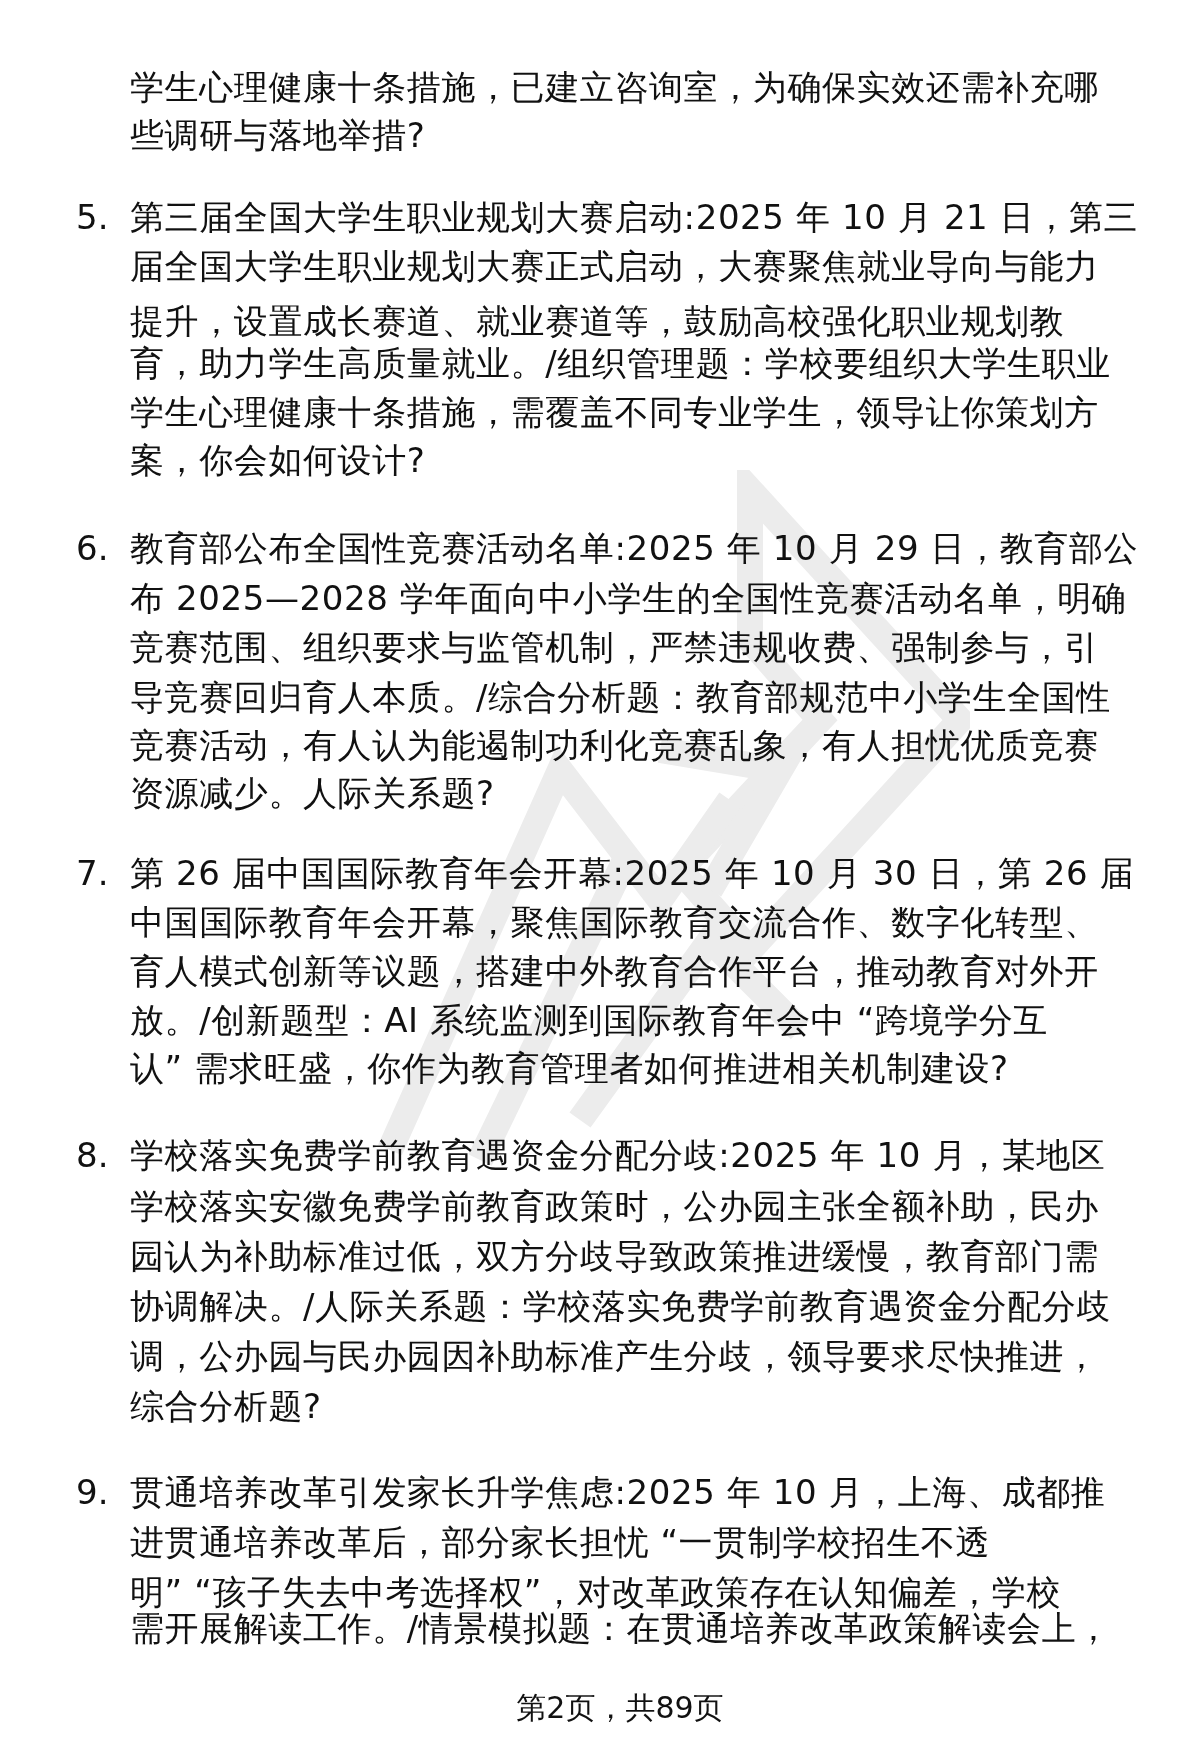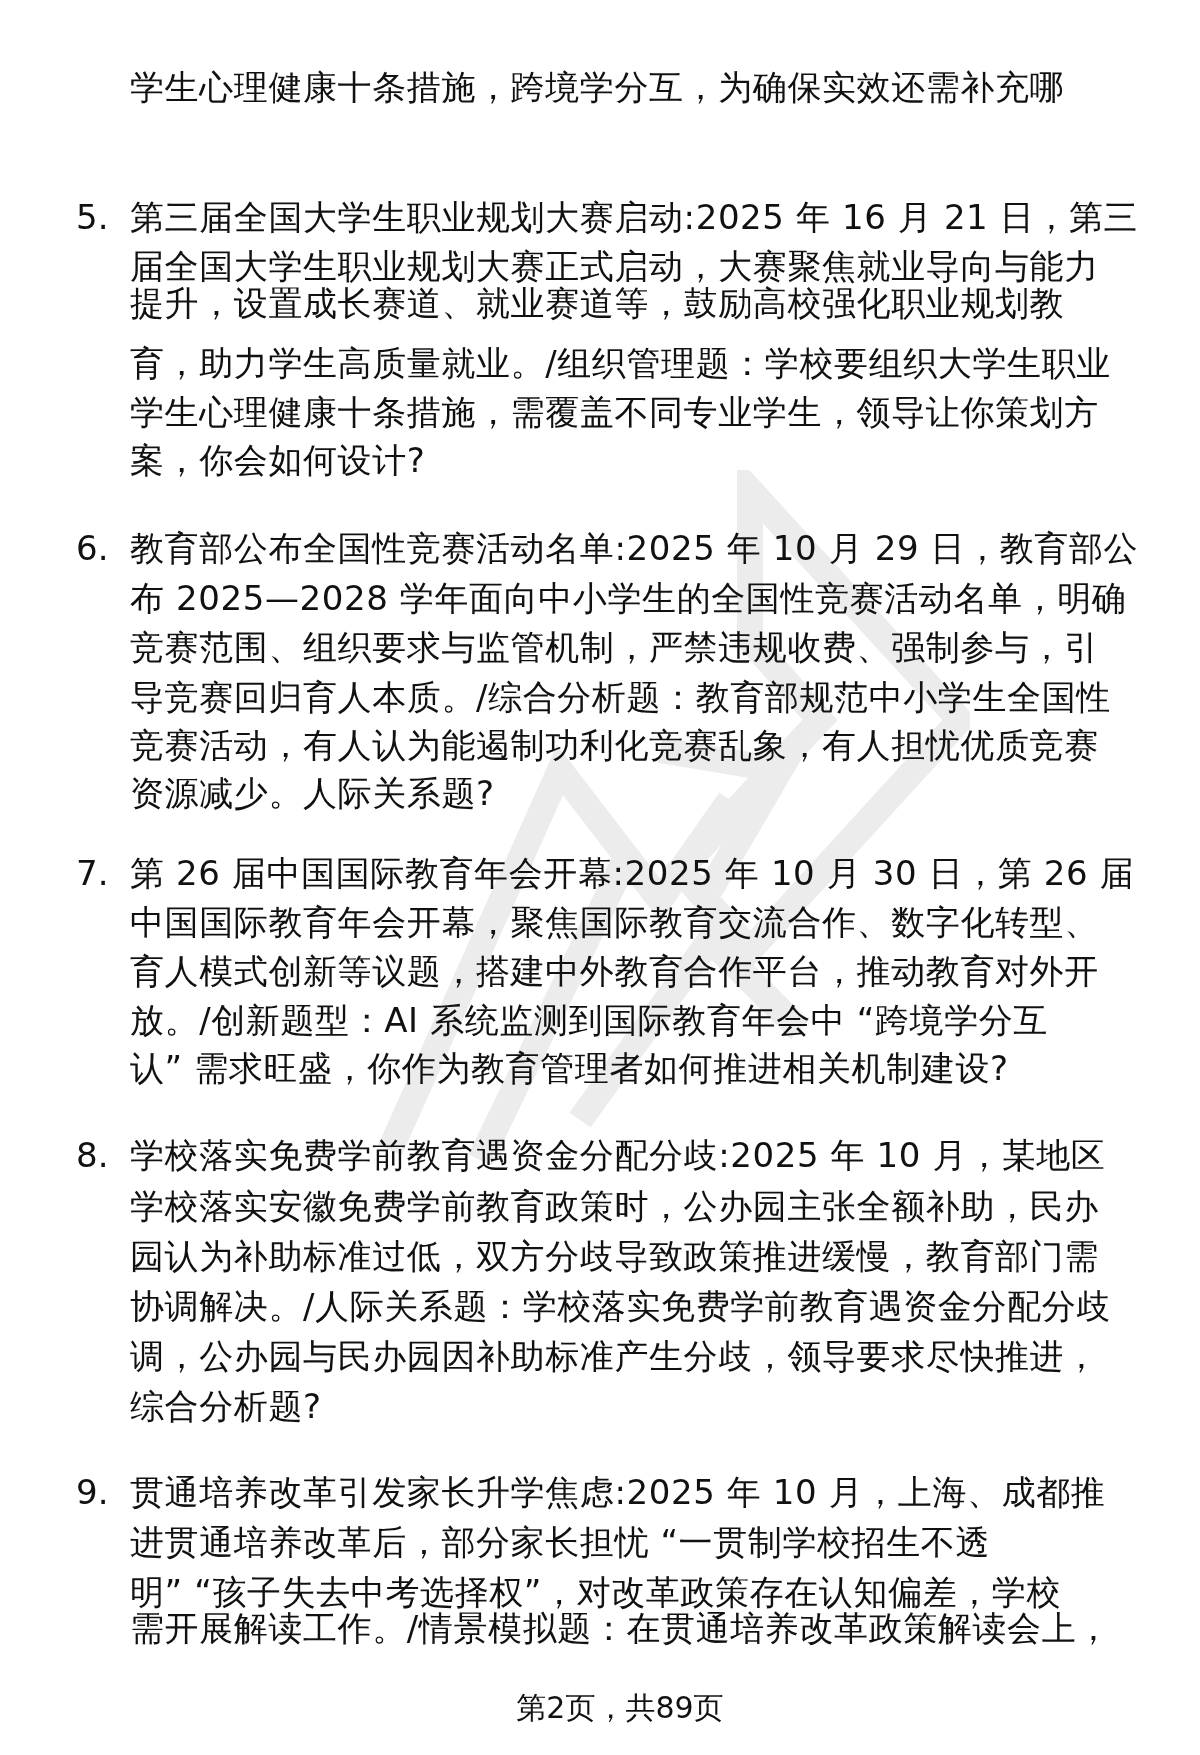--- a/index.html
+++ b/index.html
@@ -68,27 +68,28 @@
     <polygon points="420,20 630,250 420,480 350,400 490,250 420,170"></polygon>
     <polyline points="60,680 230,300 330,430 400,330"></polyline>
     <polyline points="150,690 300,380"></polyline>
     <polyline points="250,650 380,470 470,560"></polyline>
     <polyline points="330,280 450,300 380,420"></polyline>
   </g>
 </svg>
 
 <div class="page">
 
-  <div class="line" style="top:87px">学生心理健康十条措施，跨境学分互，为确保实效还需补充哪</div>
+  <div class="line" style="top:87px">学生心理健康十条措施，已建立咨询室，为确保实效还需补充哪</div>
+  <div class="line" style="top:135px">些调研与落地举措?</div>
 
   <div>
     <div class="num" style="top:217px">5.</div>
-    <div class="line" style="top:217px">第三届全国大学生职业规划大赛启动:2025 年 16 月 21 日，第三</div>
+    <div class="line" style="top:217px">第三届全国大学生职业规划大赛启动:2025 年 10 月 21 日，第三</div>
     <div class="line" style="top:266px">届全国大学生职业规划大赛正式启动，大赛聚焦就业导向与能力</div>
-    <div class="line" style="top:303px">提升，设置成长赛道、就业赛道等，鼓励高校强化职业规划教</div>
+    <div class="line" style="top:321px">提升，设置成长赛道、就业赛道等，鼓励高校强化职业规划教</div>
     <div class="line" style="top:363px">育，助力学生高质量就业。/组织管理题：学校要组织大学生职业</div>
     <div class="line" style="top:412px">学生心理健康十条措施，需覆盖不同专业学生，领导让你策划方</div>
     <div class="line" style="top:460px">案，你会如何设计?</div>
   </div>
 
   <div>
     <div class="num" style="top:548px">6.</div>
     <div class="line" style="top:548px">教育部公布全国性竞赛活动名单:2025 年 10 月 29 日，教育部公</div>
     <div class="line" style="top:598px">布 2025—2028 学年面向中小学生的全国性竞赛活动名单，明确</div>
     <div class="line" style="top:647px">竞赛范围、组织要求与监管机制，严禁违规收费、强制参与，引</div>

